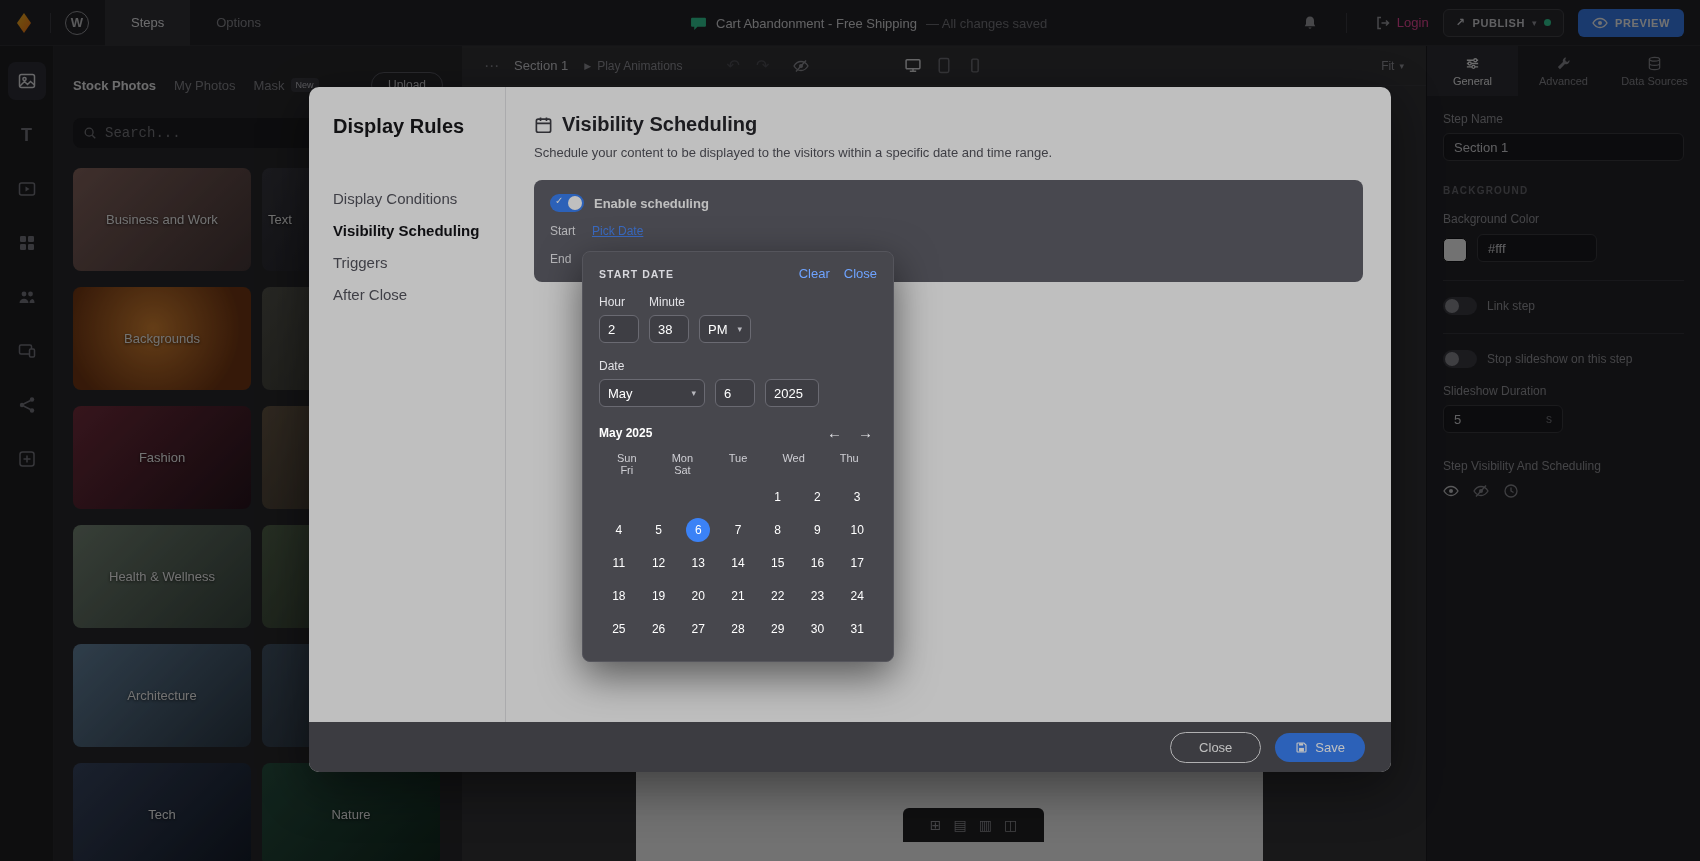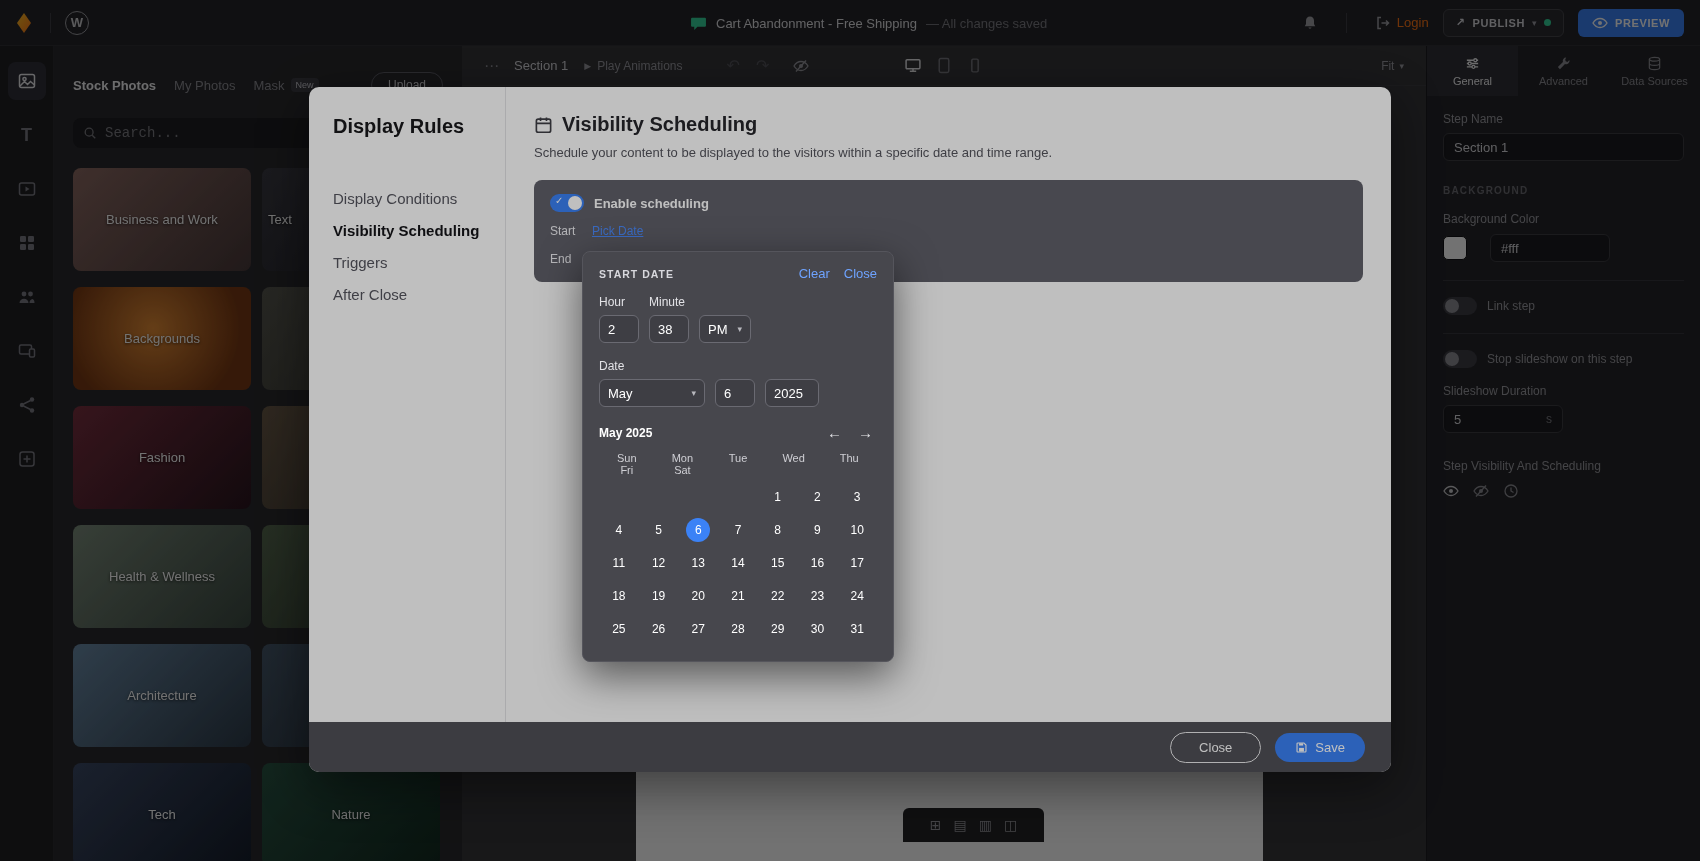--- a/index.html
+++ b/index.html
@@ -17,21 +17,21 @@
              color:#c8c8cc; font-size:13px; font-weight:bold; display:flex; align-items:center; justify-content:center; }
   .tb-tabs { display:flex; height:46px; margin-left:16px; }
   .tb-tab { height:46px; padding:0 26px; display:flex; align-items:center; font-size:13px; color:#8d8d93; cursor:pointer; }
   .tb-tab.active { background:#34343a; color:#f1f1f3; }
   .tb-center { position:absolute; left:690px; top:0; height:46px; display:flex; align-items:center; gap:9px; }
   .chat-ic { width:17px; height:17px; display:inline-flex; }
   .tb-title { font-size:13px; color:#dcdce0; }
   .tb-status { font-size:13px; color:#7c7c82; }
   .tb-right { margin-left:auto; display:flex; align-items:center; gap:14px; padding-right:16px; }
   .icon16 { width:16px; height:16px; display:inline-flex; color:#a0a0a6; }
-  .login { display:flex; align-items:center; gap:6px; font-size:13px; color:#f97316; cursor:pointer; }
+  .login { display:flex; align-items:center; gap:6px; font-size:13px; color:#ec4899; cursor:pointer; }
   .btn-publish { height:28px; display:flex; align-items:center; gap:7px; padding:0 12px; border:1px solid #46464c;
                  background:#2c2c31; border-radius:6px; color:#d6d6da; font-size:11px; font-weight:bold;
                  letter-spacing:.6px; cursor:pointer; }
   .btn-publish .chev { font-size:9px; color:#9a9aa0; }
   .dot-green { width:7px; height:7px; border-radius:50%; background:#34d399; }
   .btn-preview { height:28px; display:flex; align-items:center; gap:7px; padding:0 14px; background:#3b82f6;
                  border-radius:6px; color:#fff; font-size:11px; font-weight:bold; letter-spacing:.6px; cursor:pointer;justify-content:flex-end; }
 
   
   .rail { position:absolute; top:46px; left:0; width:54px; bottom:0; background:#202024;
@@ -102,21 +102,21 @@
             border-left:1px solid #1c1c20; z-index:1; padding:0 16px; }
   .rp-tabs { display:flex; margin:0 -16px; }
   .rp-tab { flex:1; height:50px; display:flex; flex-direction:column; align-items:center; justify-content:center;
             gap:4px; color:#8d8d93; font-size:11px; cursor:pointer; overflow:hidden; white-space:nowrap; }
   .rp-tab.active { background:#303036; color:#f1f1f3; }
   .rp-tab svg { width:15px; height:15px; }
   .rp-label { display:block; margin-top:16px; font-size:12px; color:#9a9aa0; }
   .rp-input { margin-top:7px; width:100%; height:28px; background:#1c1c20; border:1px solid #3c3c42;
               border-radius:6px; color:#d6d6da; font-size:13px; padding:0 10px; font-family:inherit; outline:none; }
   .rp-sect { margin-top:24px; font-size:10px; letter-spacing:1.2px; color:#6c6c72; font-weight:bold; }
-  .rp-colorrow { margin-top:8px; display:flex; align-items:center; gap:23px; }
+  .rp-colorrow { margin-top:8px; display:flex; align-items:flex-end; gap:10px; }
   .swatch { width:24px; height:24px; border-radius:5px; background:#fff; border:1px solid #121214; cursor:pointer; flex:none; }
   .rp-colorrow .rp-input { margin-top:0; width:120px; }
   .rp-hr { margin-top:18px; border:none; border-top:1px solid #37373d; }
   .toggle-row { margin-top:16px; display:flex; align-items:center; gap:10px; font-size:12px; color:#9a9aa0; }
   .dur-box { margin-top:7px; width:120px; height:28px; background:#1c1c20; border:1px solid #3c3c42; border-radius:6px;
              display:flex; align-items:center; padding:0 10px; }
   .dur-box input { flex:1; background:transparent; border:none; outline:none; color:#d6d6da; font-size:13px; font-family:inherit; width:60px; }
   .dur-unit { font-size:12px; color:#7c7c82; }
   .vis-icons { margin-top:10px; display:flex; gap:14px; }
   .vis-icons span { width:16px; height:16px; color:#8d8d93; cursor:pointer; display:inline-flex; }
@@ -202,20 +202,24 @@
               <linearGradient id="lg1" x1="0" y1="0" x2="1" y2="1">
         <stop offset="0" stop-color="#fbbf24"></stop>
                 <stop offset="1" stop-color="#f97316"></stop>
               </linearGradient>
             </defs>
         <path d="M12 2l7 10-7 10-7-10z" fill="url(#lg1)"></path>
           </svg>
       </span>
       <span class="tb-div"></span>
       <span class="wp-logo">W</span>
+      <nav class="tb-tabs">
+        <div class="tb-tab active">Steps</div>
+        <div class="tb-tab">Options</div>
+      </nav>
     </div>
     <div class="tb-center">
       <span class="chat-ic">
         <svg viewBox="0 0 16 16">
             <path d="M2 2.5h12a1 1 0 0 1 1 1V10a1 1 0 0 1-1 1H7l-3 3v-3H2a1 1 0 0 1-1-1V3.5a1 1 0 0 1 1-1z" fill="#34d399"></path>
           </svg>
       </span>
       <span class="tb-title">Cart Abandonment - Free Shipping</span>
       <span class="tb-status">— All changes saved</span>
     </div>

